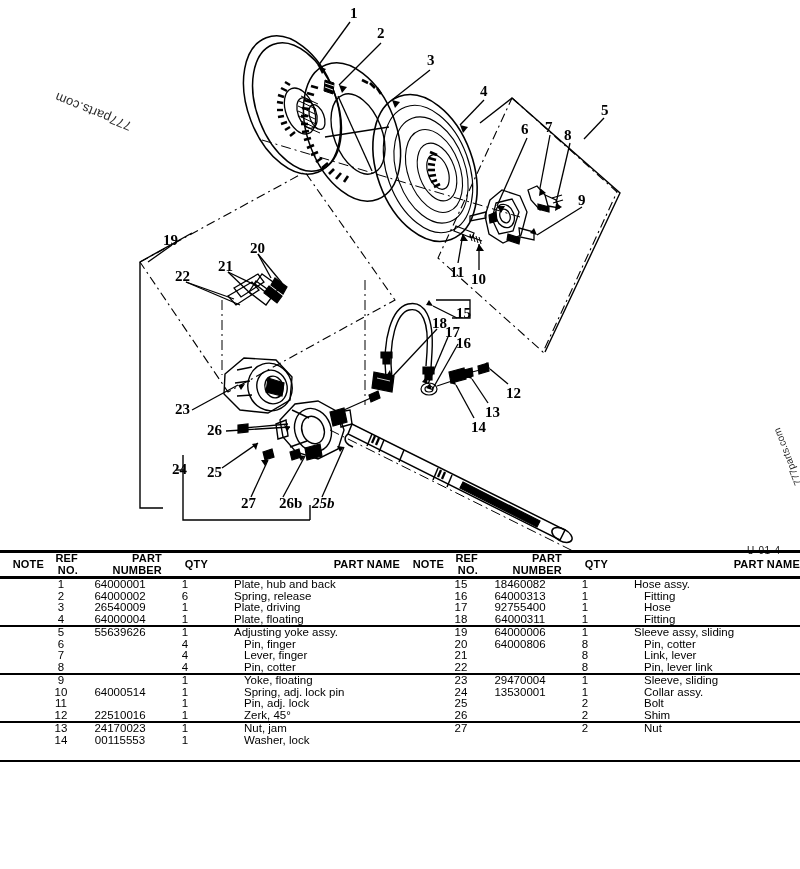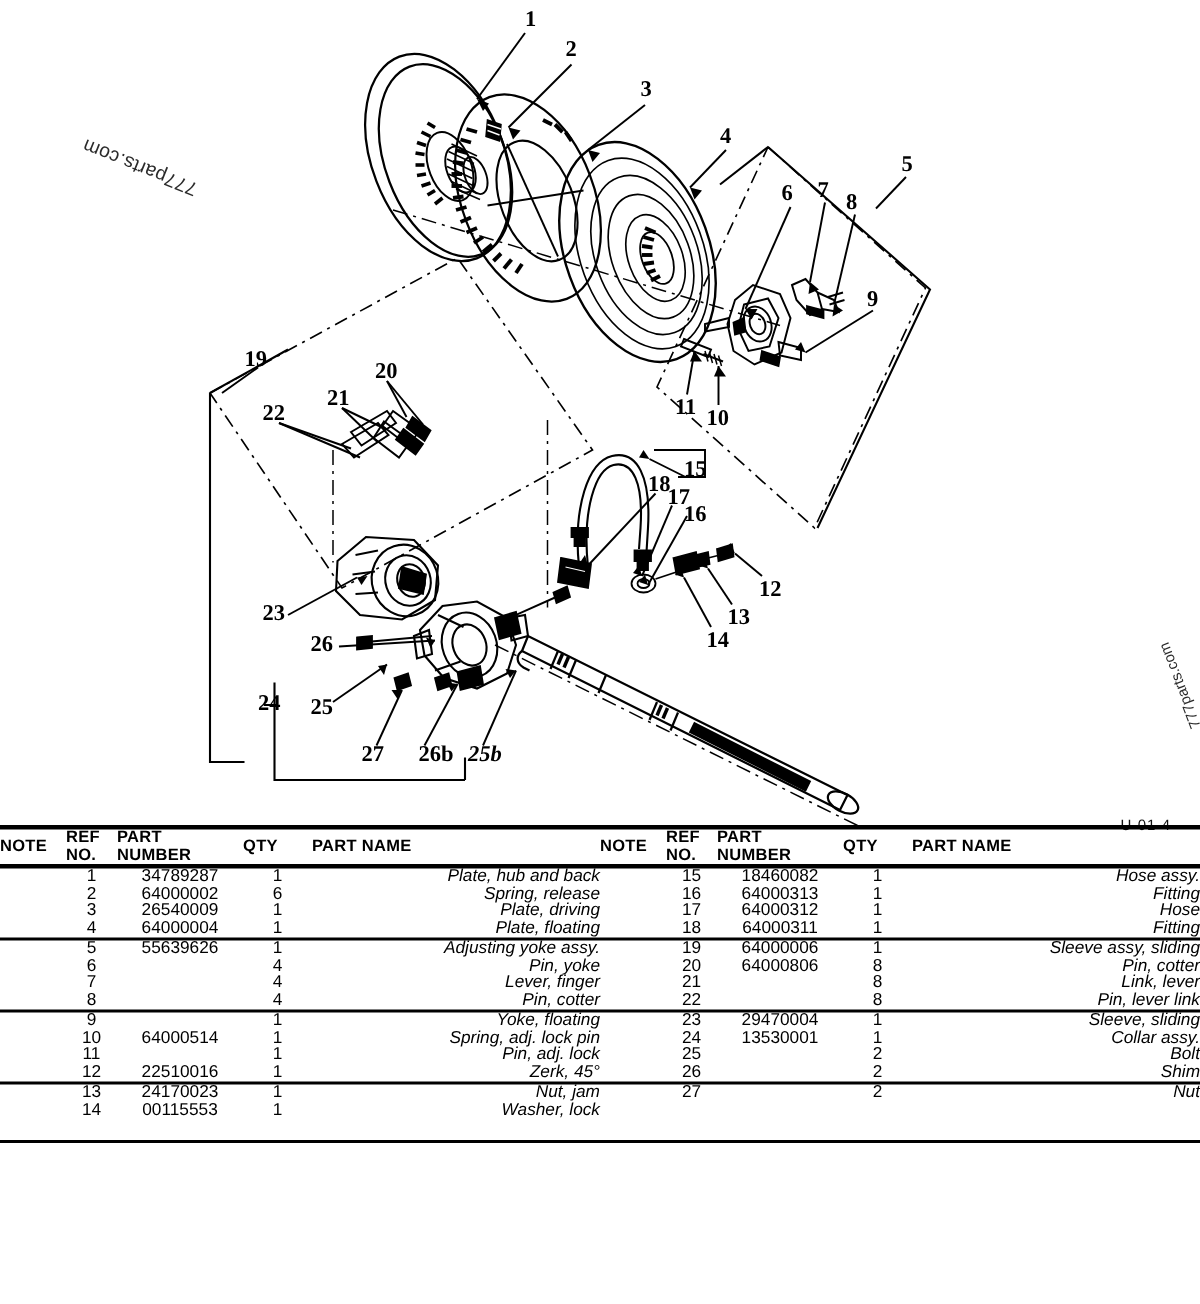--- a/index.html
+++ b/index.html
@@ -80,36 +80,36 @@
 
   .rule-top     { height: 3px; background: #000; }
   .rule-head    { height: 3px; background: #000; }
   .rule-group   { height: 2px; background: #000; }
   .rule-bottom  { height: 2px; background: #000; }
 
   thead th {
     font-size: 11px;
     font-weight: bold;
     letter-spacing: 0.2px;
-    text-align: left;
+    text-align: right;
     vertical-align: middle;
     padding: 5px 0 5px 0;
     line-height: 1.05;
   }
   tbody td {
     font-size: 11.5px;
     line-height: 1.0;
     padding: 3.5px 0 3.5px 0;
     vertical-align: middle;
   }
   .c-note  { width: 44px;  text-align: center; }
   .c-ref   { width: 34px;  text-align: center; }
   .c-pn    { width: 84px;  text-align: center; }
   .c-qty   { width: 46px;  text-align: center; }
-  .c-name  { width: 192px; text-align: right; padding-left: 26px !important; font-style: italic; }
+  .c-name  { width: 192px; text-align: left; padding-left: 26px !important; }
 
   .name-indent { padding-left: 36px !important; }
 
   .grouprule-cell { padding: 0 !important; }
 </style>
 </head>
 <body>
 
 <div id="diagram-area">
 
@@ -538,21 +538,21 @@
       <tr>
         <td colspan="10" style="padding:0">
             <div class="rule-head"></div>
           </td>
       </tr>
     </thead>
     <tbody id="table-body">
         <tr>
           <td class="c-note"></td>
           <td class="c-ref">1</td>
-          <td class="c-pn">34789287</td>
+          <td class="c-pn">64000001</td>
           <td class="c-qty">1</td>
           <td class="c-name">Plate, hub and back</td>
           <td class="c-note"></td>
           <td class="c-ref">15</td>
           <td class="c-pn">18460082</td>
           <td class="c-qty">1</td>
           <td class="c-name">Hose assy.</td>
         </tr>
         <tr>
           <td class="c-note"></td>
@@ -567,21 +567,21 @@
           <td class="c-name name-indent">Fitting</td>
         </tr>
         <tr>
           <td class="c-note"></td>
           <td class="c-ref">3</td>
           <td class="c-pn">26540009</td>
           <td class="c-qty">1</td>
           <td class="c-name">Plate, driving</td>
           <td class="c-note"></td>
           <td class="c-ref">17</td>
-          <td class="c-pn">64000312</td>
+          <td class="c-pn">92755400</td>
           <td class="c-qty">1</td>
           <td class="c-name name-indent">Hose</td>
         </tr>
         <tr>
           <td class="c-note"></td>
           <td class="c-ref">4</td>
           <td class="c-pn">64000004</td>
           <td class="c-qty">1</td>
           <td class="c-name">Plate, floating</td>
           <td class="c-note"></td>
@@ -605,21 +605,21 @@
           <td class="c-ref">19</td>
           <td class="c-pn">64000006</td>
           <td class="c-qty">1</td>
           <td class="c-name">Sleeve assy, sliding</td>
         </tr>
         <tr>
           <td class="c-note"></td>
           <td class="c-ref">6</td>
           <td class="c-pn"></td>
           <td class="c-qty">4</td>
-          <td class="c-name name-indent">Pin, yoke</td>
+          <td class="c-name name-indent">Pin, finger</td>
           <td class="c-note"></td>
           <td class="c-ref">20</td>
           <td class="c-pn">64000806</td>
           <td class="c-qty">8</td>
           <td class="c-name name-indent">Pin, cotter</td>
         </tr>
         <tr>
           <td class="c-note"></td>
           <td class="c-ref">7</td>
           <td class="c-pn"></td>

